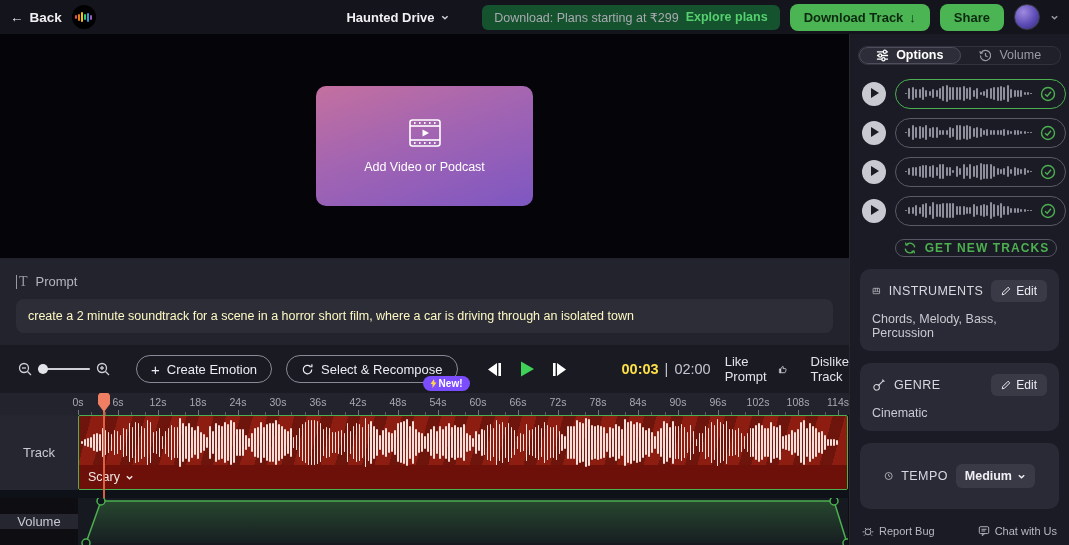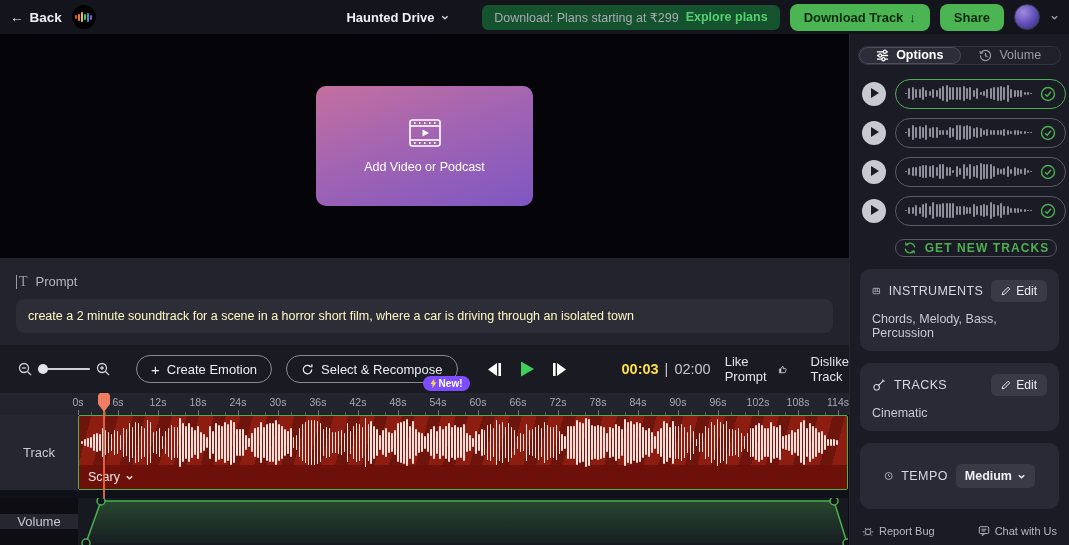--- a/index.html
+++ b/index.html
@@ -897,21 +897,21 @@
         <div class="card-value">Chords, Melody, Bass, Percussion</div>
       </div>
 
       <div class="card">
         <div class="card-head">
           <svg class="ic" width="14" height="14" viewBox="0 0 16 16" fill="none" stroke="#d8d8e0" stroke-width="1.2">
               <circle cx="5.3" cy="10.7" r="3.2"></circle>
               <line x1="7.6" y1="8.4" x2="13" y2="3"></line>
               <line x1="11.8" y1="1.8" x2="14.2" y2="4.2"></line>
             </svg>
-          <span>TRACKS</span>
+          <span>GENRE</span>
           <button class="edit-btn">
             <svg class="ic" width="10" height="10" viewBox="0 0 12 12" fill="none" stroke="#ececf2" stroke-width="1.2">
                 <path d="M1.5 10.5l0.6-2.6 6.4-6.4 2 2-6.4 6.4z"></path>
               </svg>
             <span>Edit</span>
           </button>
         </div>
         <div class="card-value">Cinematic</div>
       </div>
 

